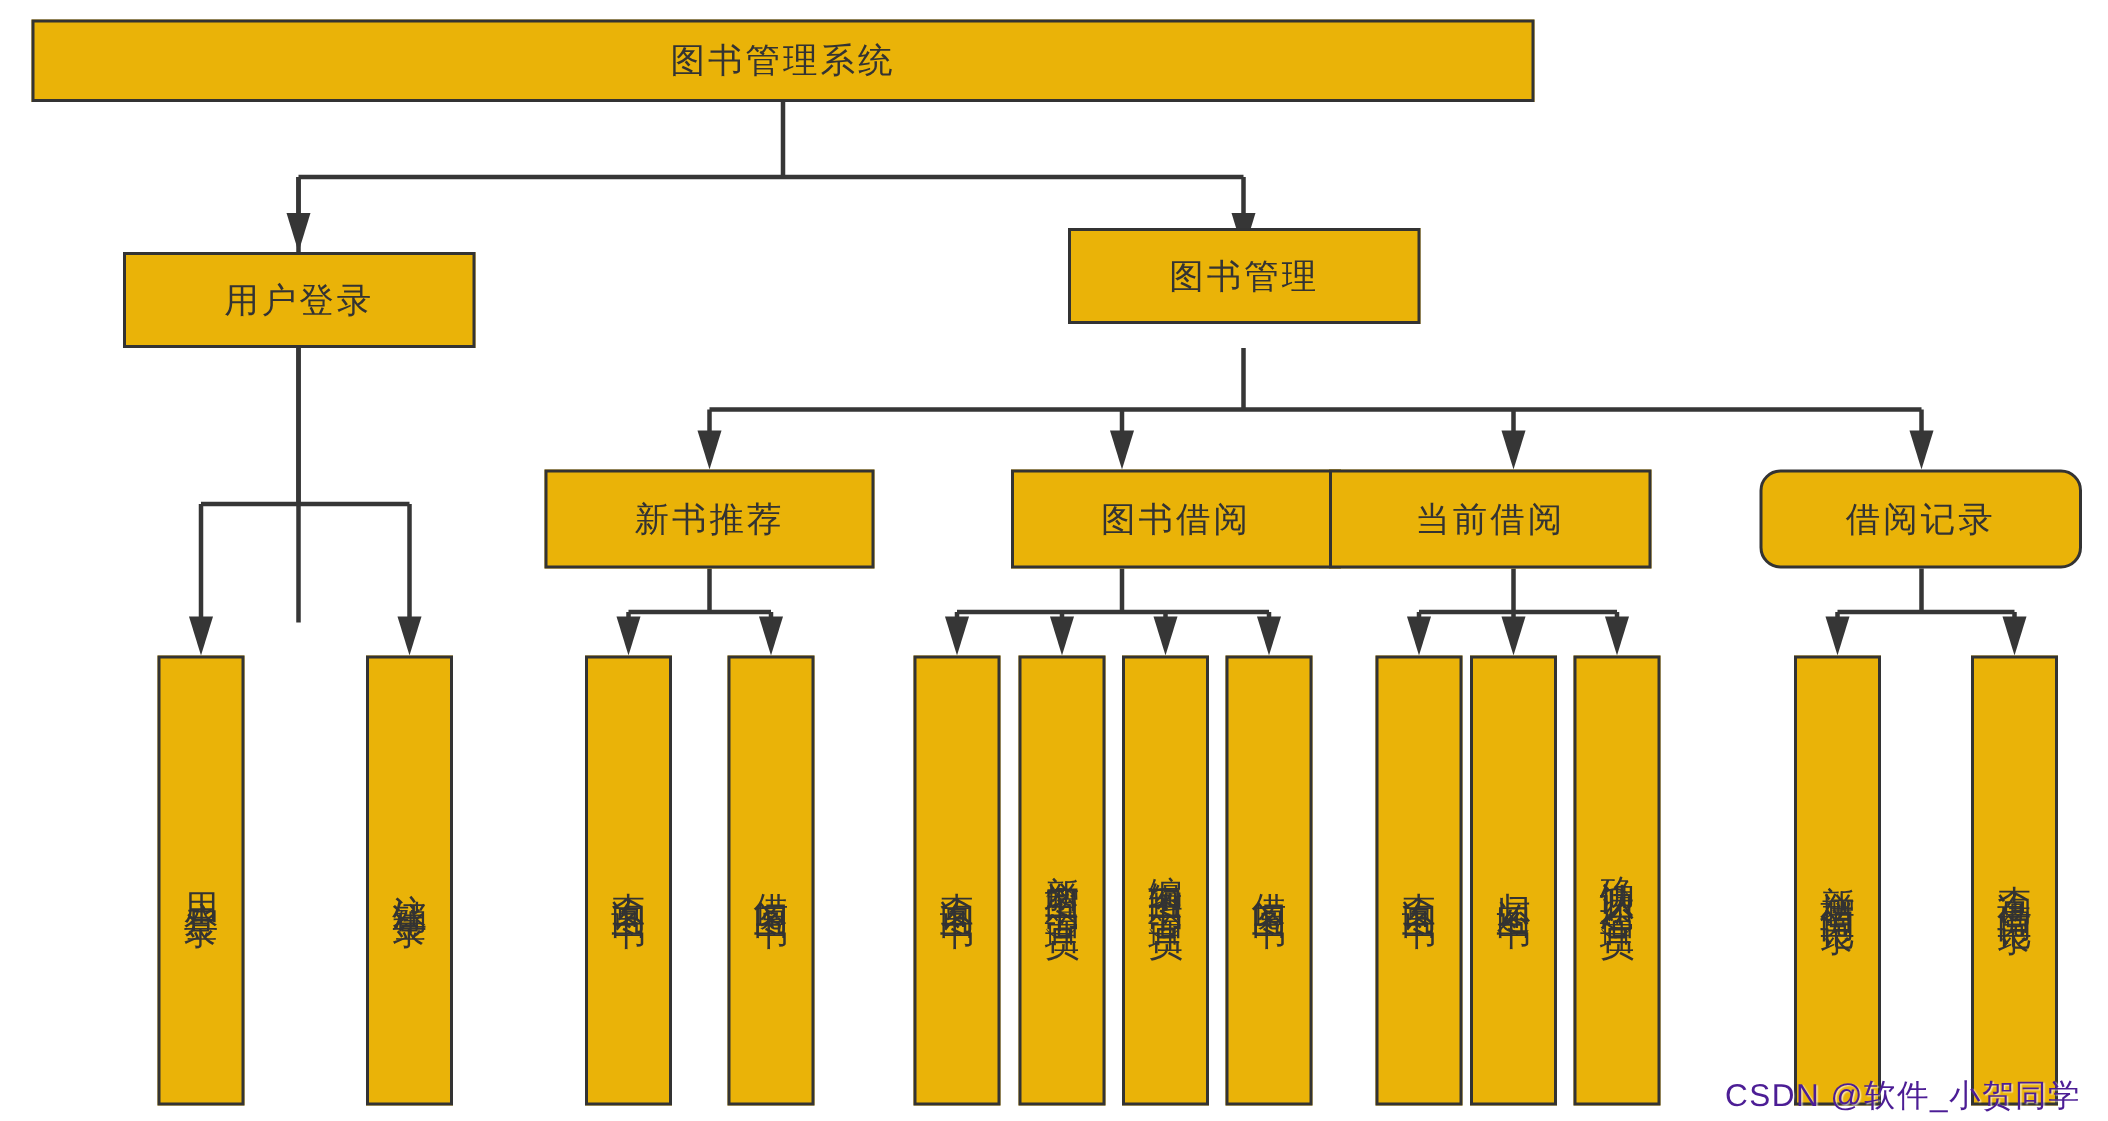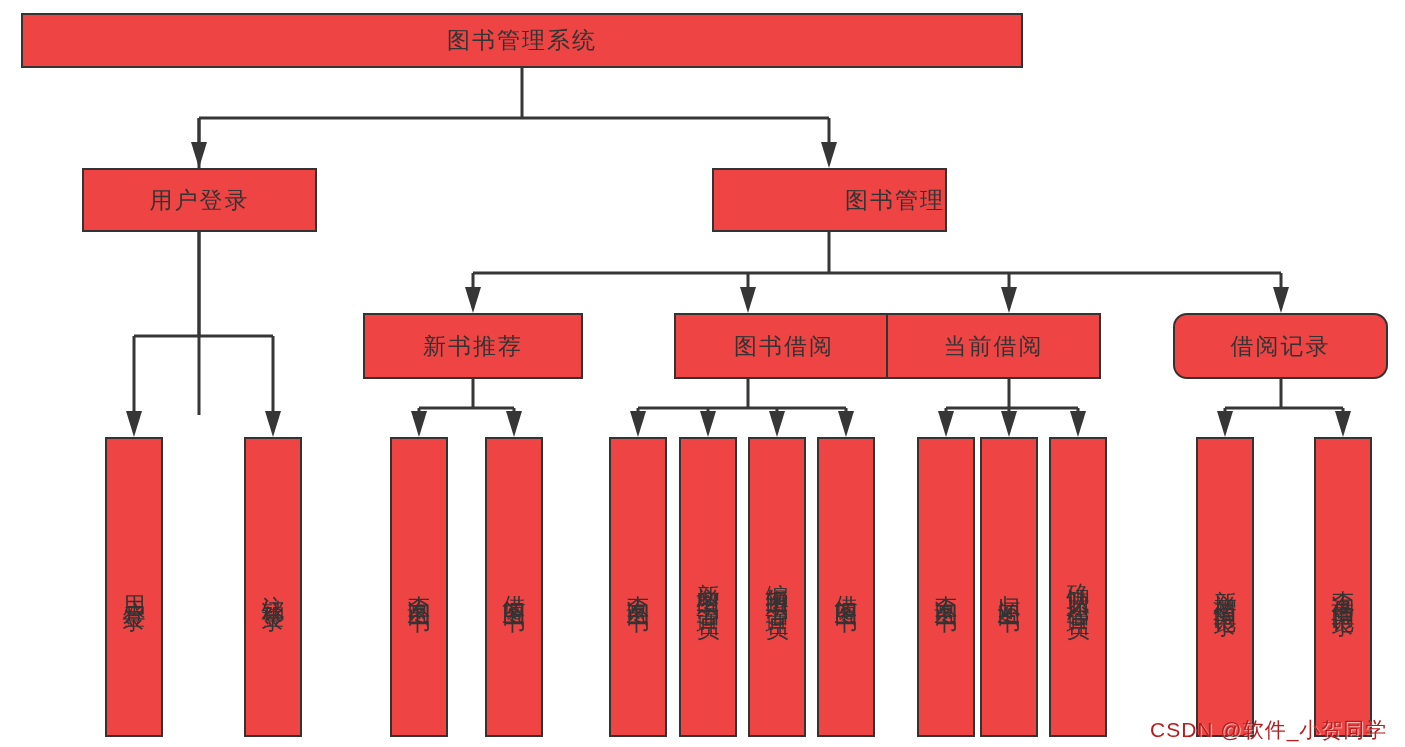--- a/index.html
+++ b/index.html
@@ -12,36 +12,36 @@
     overflow: hidden;
   }
   .connector-svg {
     position: absolute;
     left: 0; top: 0;
     z-index: 1;
   }
   .box {
     position: absolute;
     box-sizing: border-box;
-    background: #ef4444;
+    background: #eab308;
     border: 2.5px solid #333333;
     display: flex;
     align-items: center;
     justify-content: center;
     color: #333333;
     z-index: 2;
   }
   .h-box {
     font-size: 23px;
     letter-spacing: 2px;
     white-space: nowrap;
   }
   .root-box  { left: 21px;  top: 13px;  width: 1002px; height: 55px; }
   .lv2-login { left: 82px;  top: 168px; width: 235px;  height: 64px; }
-  .lv2-mgmt  { left: 712px; top: 168px; width: 235px;  height: 64px; justify-content: flex-end; }
+  .lv2-mgmt  { left: 712px; top: 152px; width: 235px;  height: 64px; }
   .lv3-new   { left: 363px; top: 313px; width: 220px;  height: 66px; }
   .lv3-bor   { left: 674px; top: 313px; width: 220px;  height: 66px; }
   .lv3-cur   { left: 886px; top: 313px; width: 215px;  height: 66px; }
   .lv3-rec   { left: 1173px;top: 313px; width: 215px;  height: 66px; border-radius: 14px; }
   .leaf {
     top: 437px;
     width: 58px;
     height: 300px;
   }
   .v-text {
@@ -63,21 +63,21 @@
   .l9  { left: 917px; }
   .l10 { left: 980px; }
   .l11 { left: 1049px; }
   .l12 { left: 1196px; }
   .l13 { left: 1314px; }
   .watermark {
     position: absolute;
     left: 1150px;
     top: 716px;
     font-size: 21px;
-    color: #b91c1c;
+    color: #4c1d95;
     letter-spacing: 1px;
     white-space: nowrap;
     z-index: 6;
     text-shadow: 1px 1px 1px rgba(255,255,255,0.7);
   }
 </style>
 </head>
 <body>
 
 <div class="canvas">

